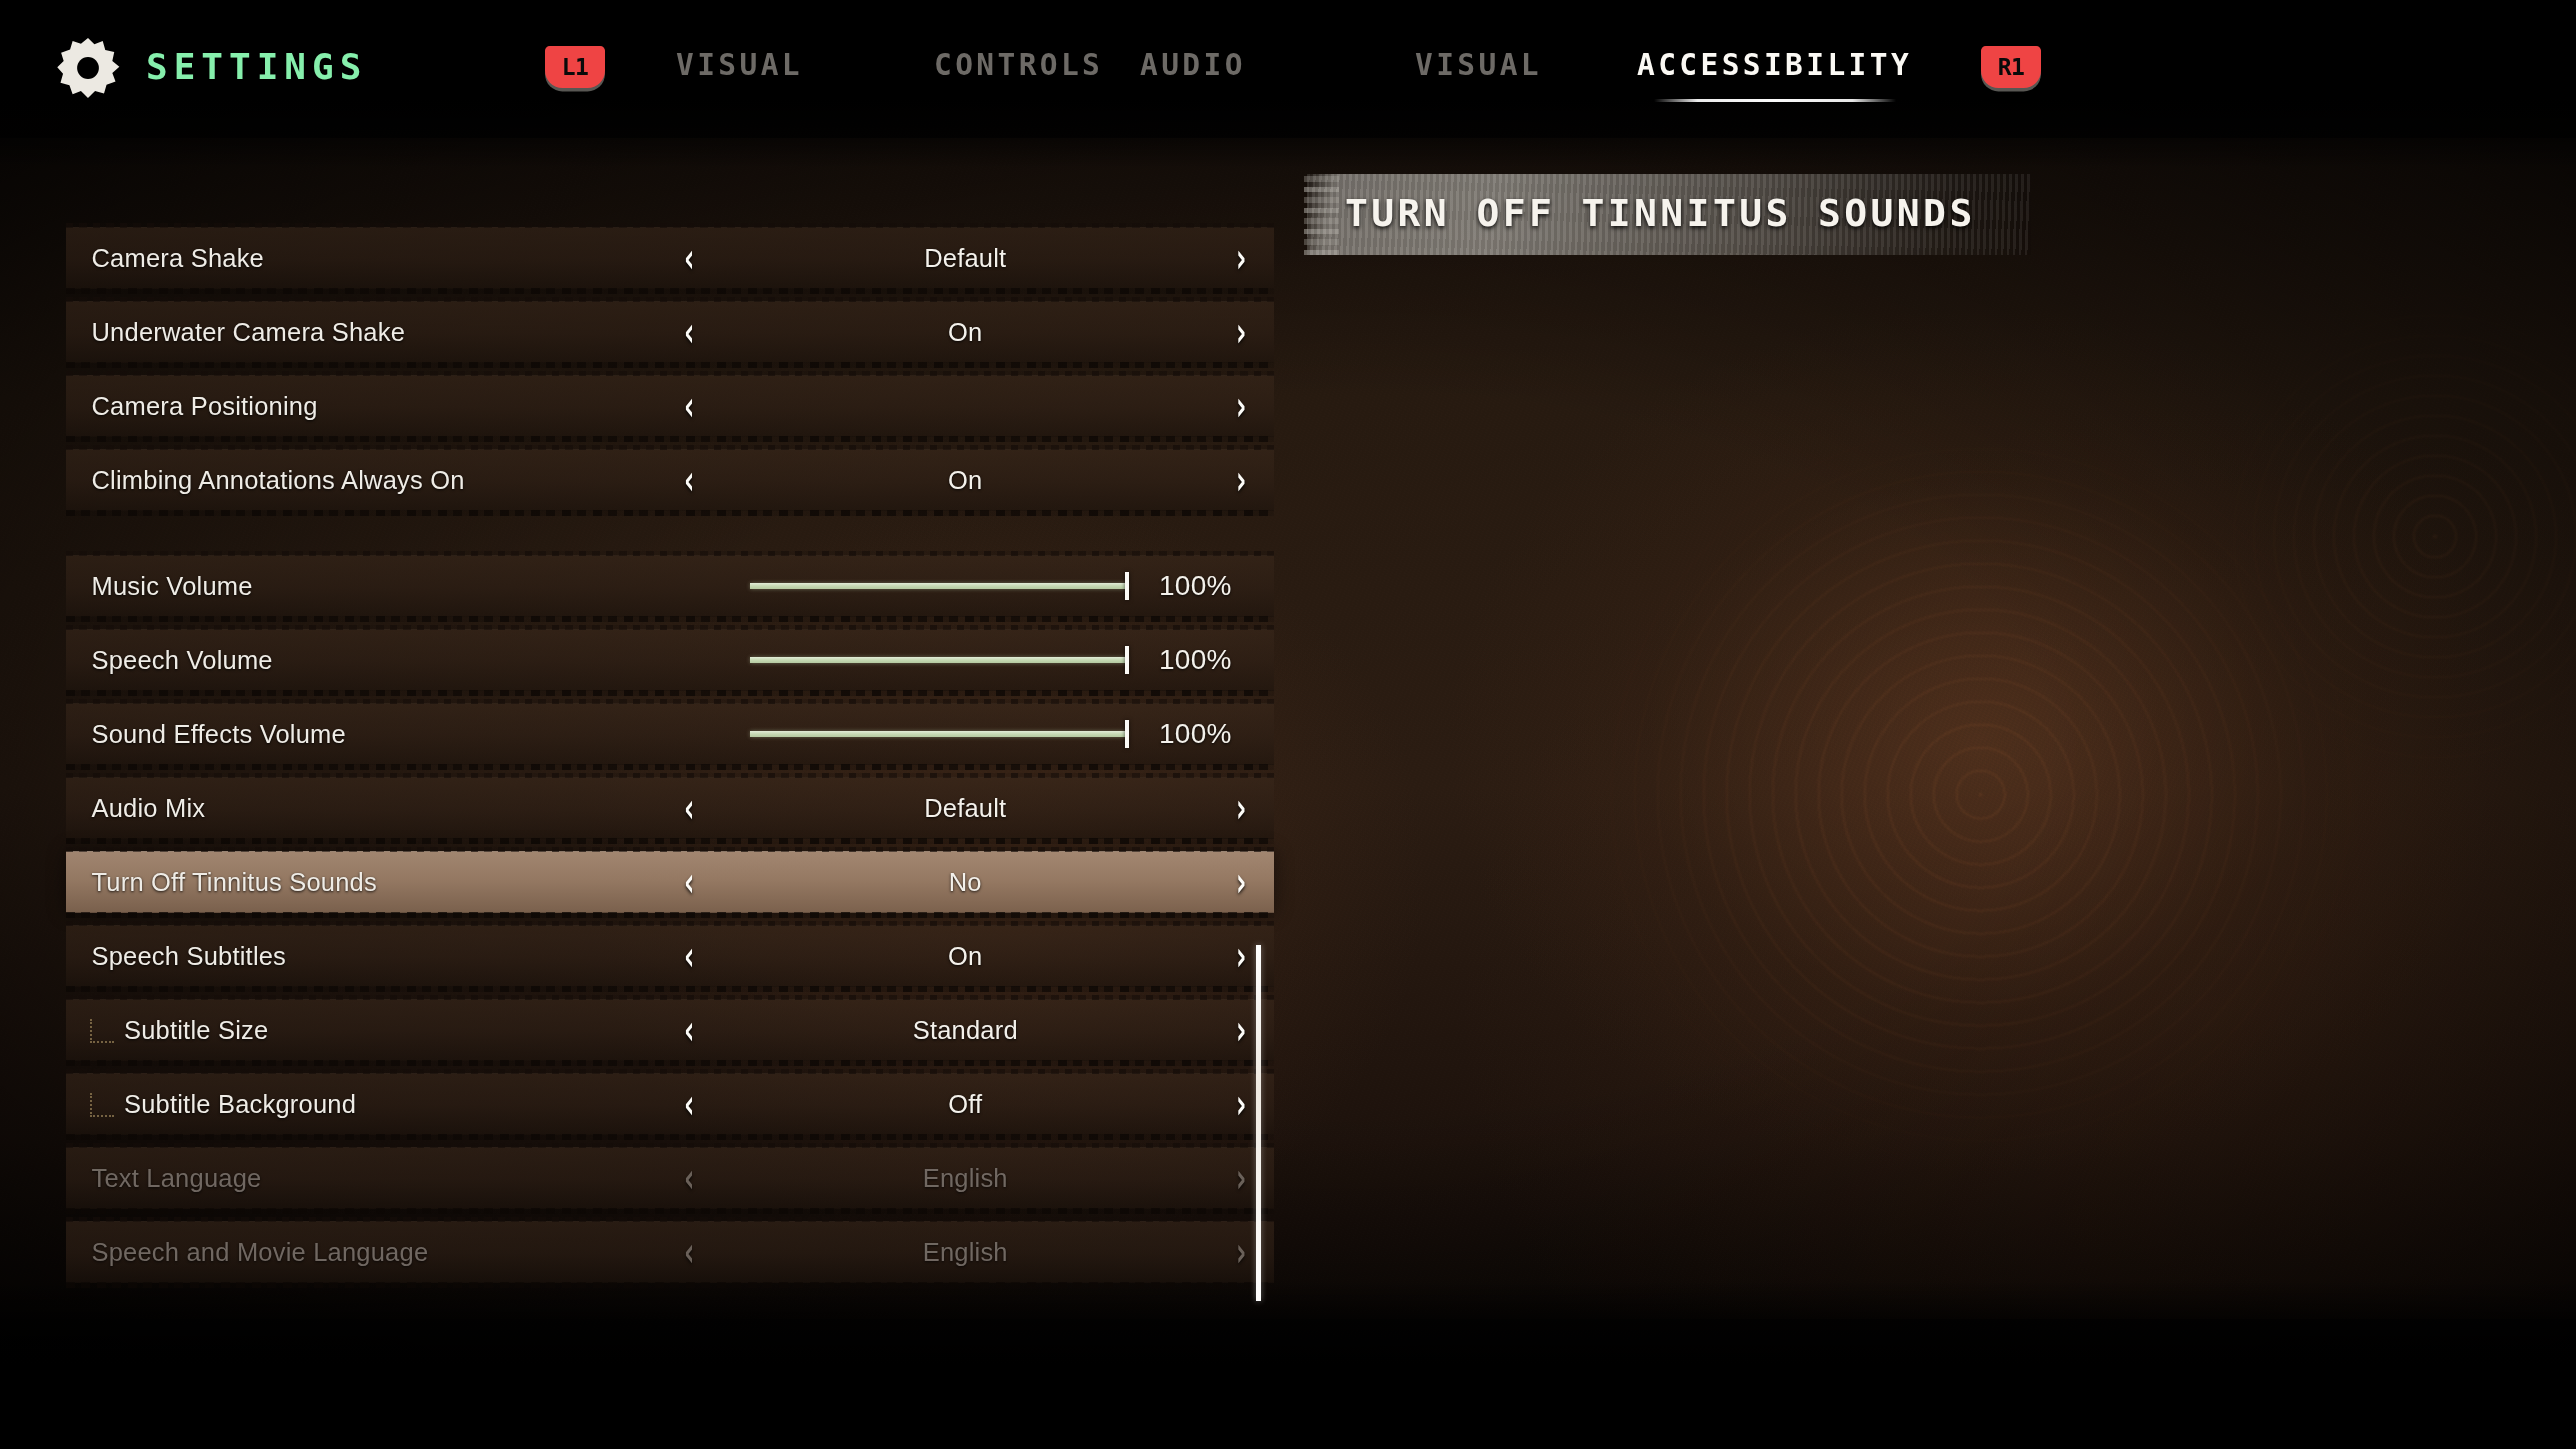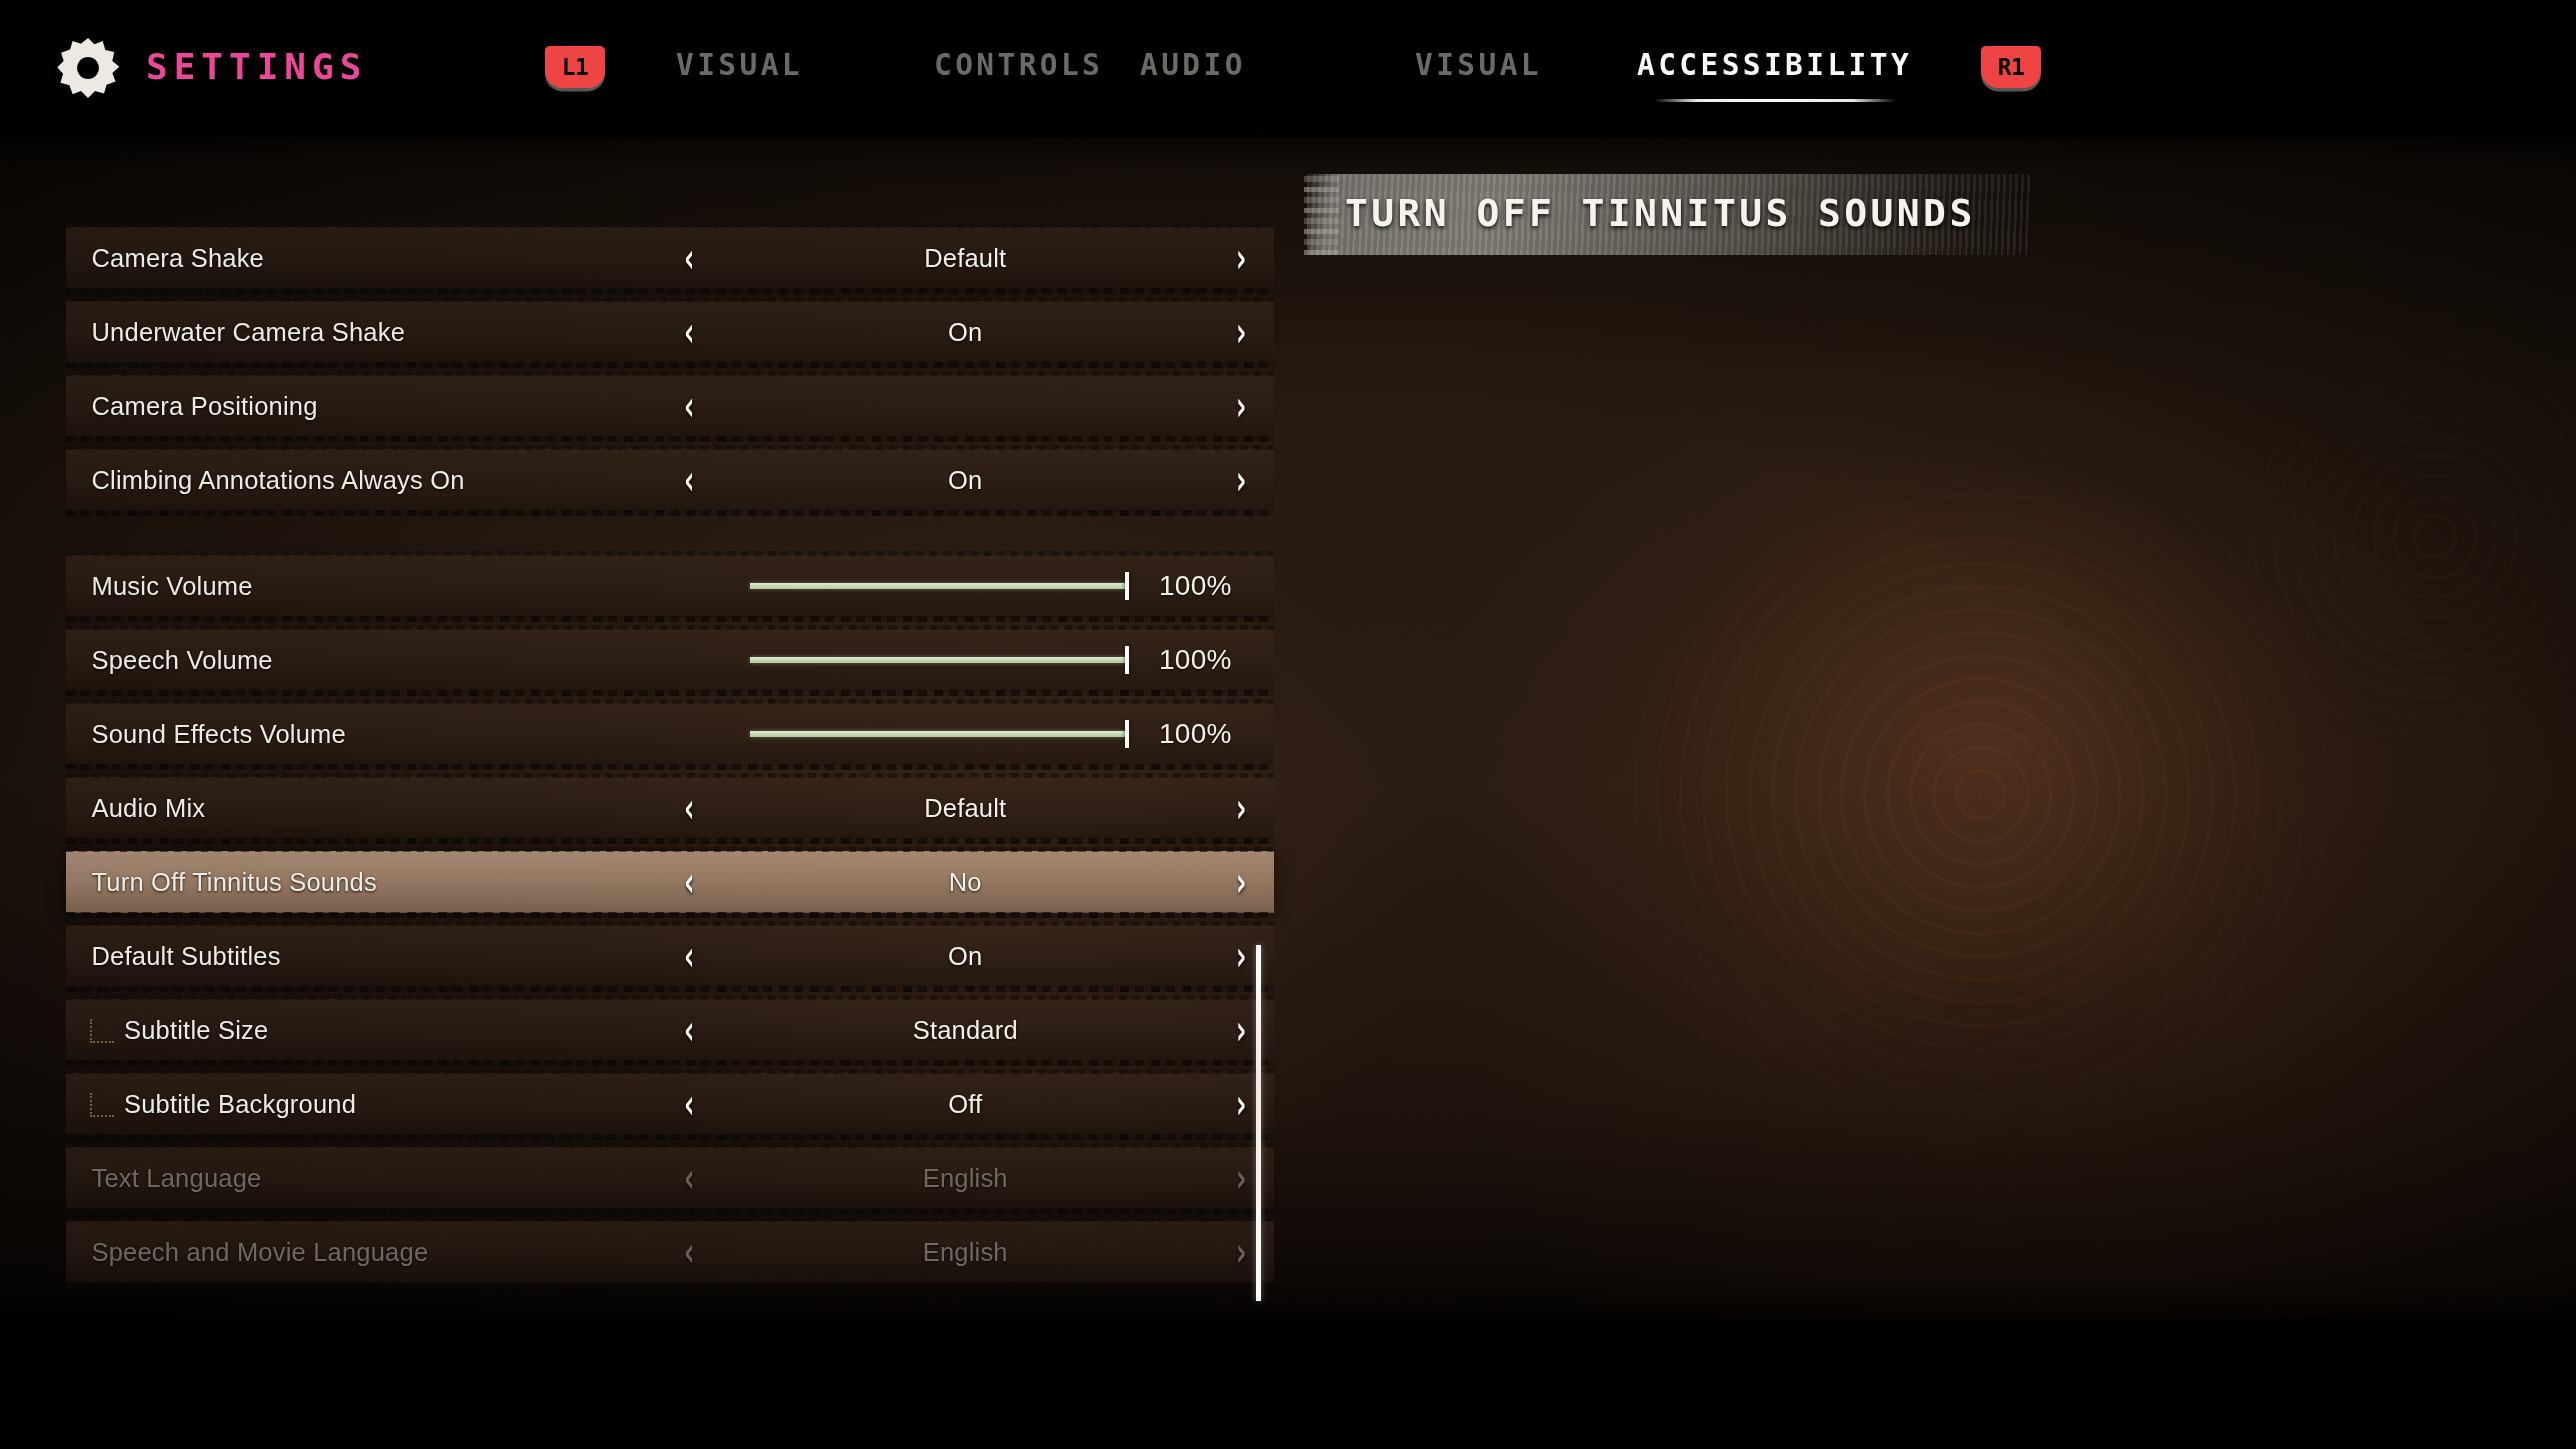--- a/index.html
+++ b/index.html
@@ -48,21 +48,21 @@
   }
   .top-fade{position:absolute;left:0;top:0;width:2576px;height:168px;background:linear-gradient(180deg,#000 0%,#000 58%,rgba(0,0,0,.55) 80%,rgba(0,0,0,0) 100%);}
   .bot-fade{position:absolute;left:0;bottom:0;width:2576px;height:168px;background:linear-gradient(0deg,#000 0%,#000 50%,rgba(0,0,0,.6) 78%,rgba(0,0,0,0) 100%);}
 
   
   #header{position:absolute;left:0;top:0;width:2576px;height:138px;z-index:20;}
   .gear{position:absolute;left:56px;top:36px;width:64px;height:64px;}
   .title-settings{
     position:absolute;left:146px;top:46px;
     font-family:"DejaVu Sans Mono", monospace;
-    font-size:36px;font-weight:bold;letter-spacing:6px;color:#ec4899;
+    font-size:36px;font-weight:bold;letter-spacing:6px;color:#86efac;
     text-shadow:0 1.3px 3.4px rgba(0,0,0,.9);
   }
   .bumper{
     position:absolute;top:46px;width:60px;height:42px;background:#ef4444;
     border-radius:4.7px 4.7px 17.4px 17.4px;
     box-shadow:0 3.4px 0 rgba(160,158,152,.55), 0 5.4px 8px rgba(0,0,0,.85);
     display:flex;align-items:center;justify-content:center;
     font-family:"DejaVu Sans Mono", monospace;font-size:23px;font-weight:bold;color:#0a0a0a;
     letter-spacing:-0.7px;
   }
@@ -310,21 +310,21 @@
         </div>
         <div class="row selected">
           <div class="label">Turn Off Tinnitus Sounds</div>
           <div class="ctrl">
             <div class="chev left">‹</div>
             <div class="value">No</div>
             <div class="chev right">›</div>
           </div>
         </div>
         <div class="row">
-          <div class="label">Default Subtitles</div>
+          <div class="label">Speech Subtitles</div>
           <div class="ctrl">
             <div class="chev left">‹</div>
             <div class="value">On</div>
             <div class="chev right">›</div>
           </div>
         </div>
         <div class="row sub">
           <div class="indent"></div>
           <div class="label">Subtitle Size</div>
           <div class="ctrl">

